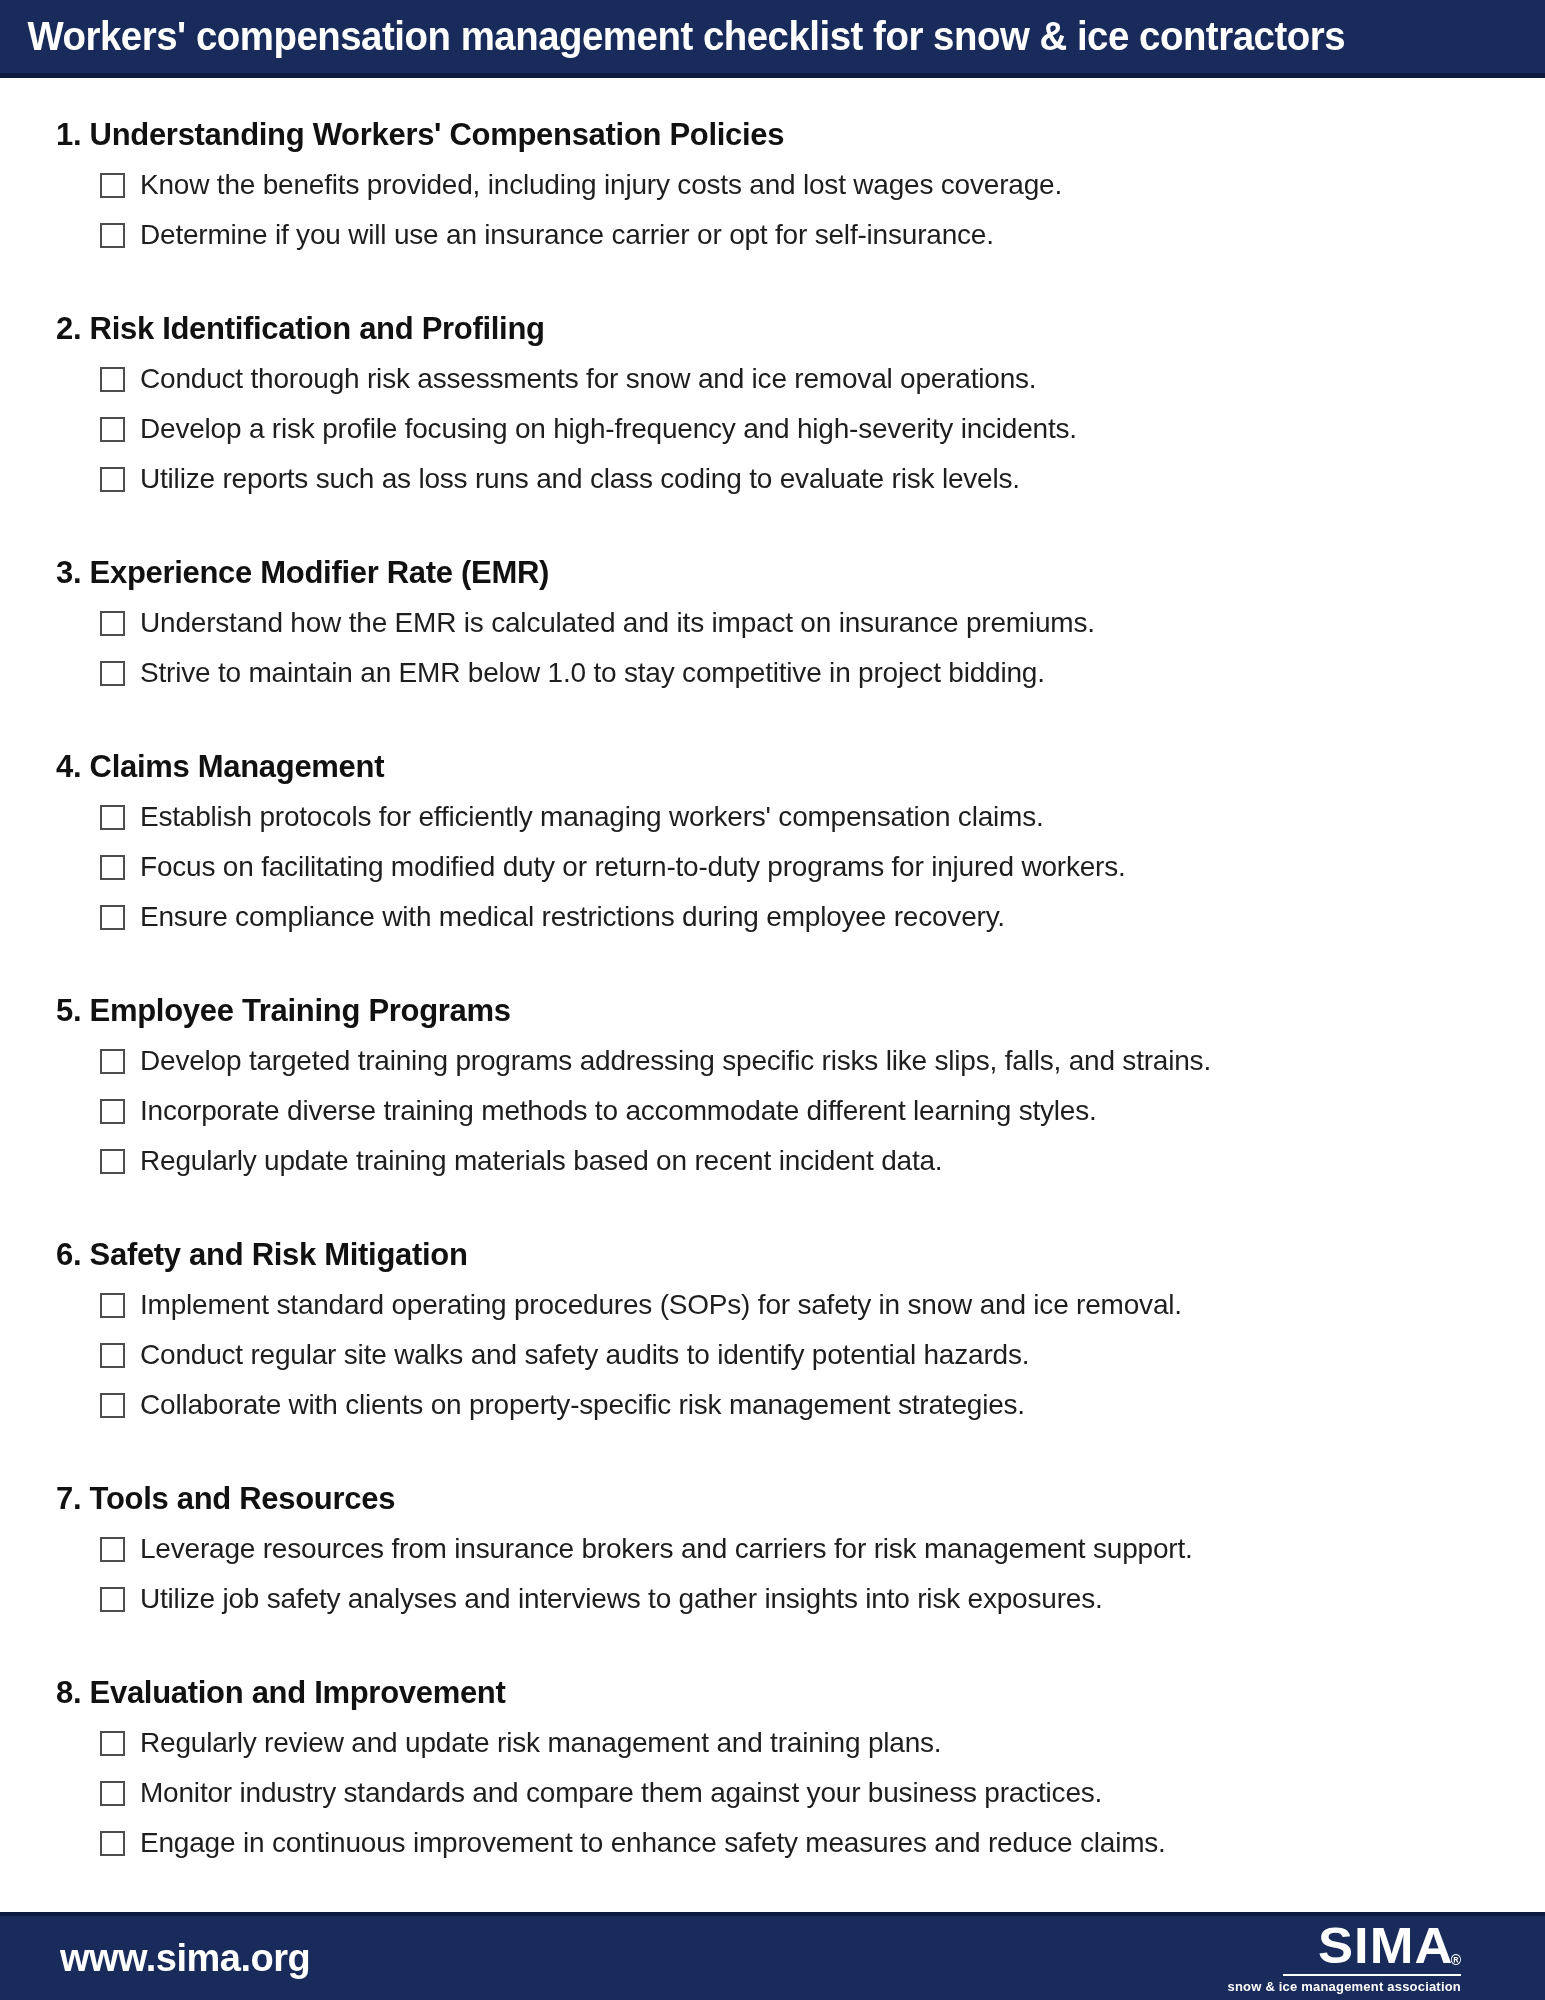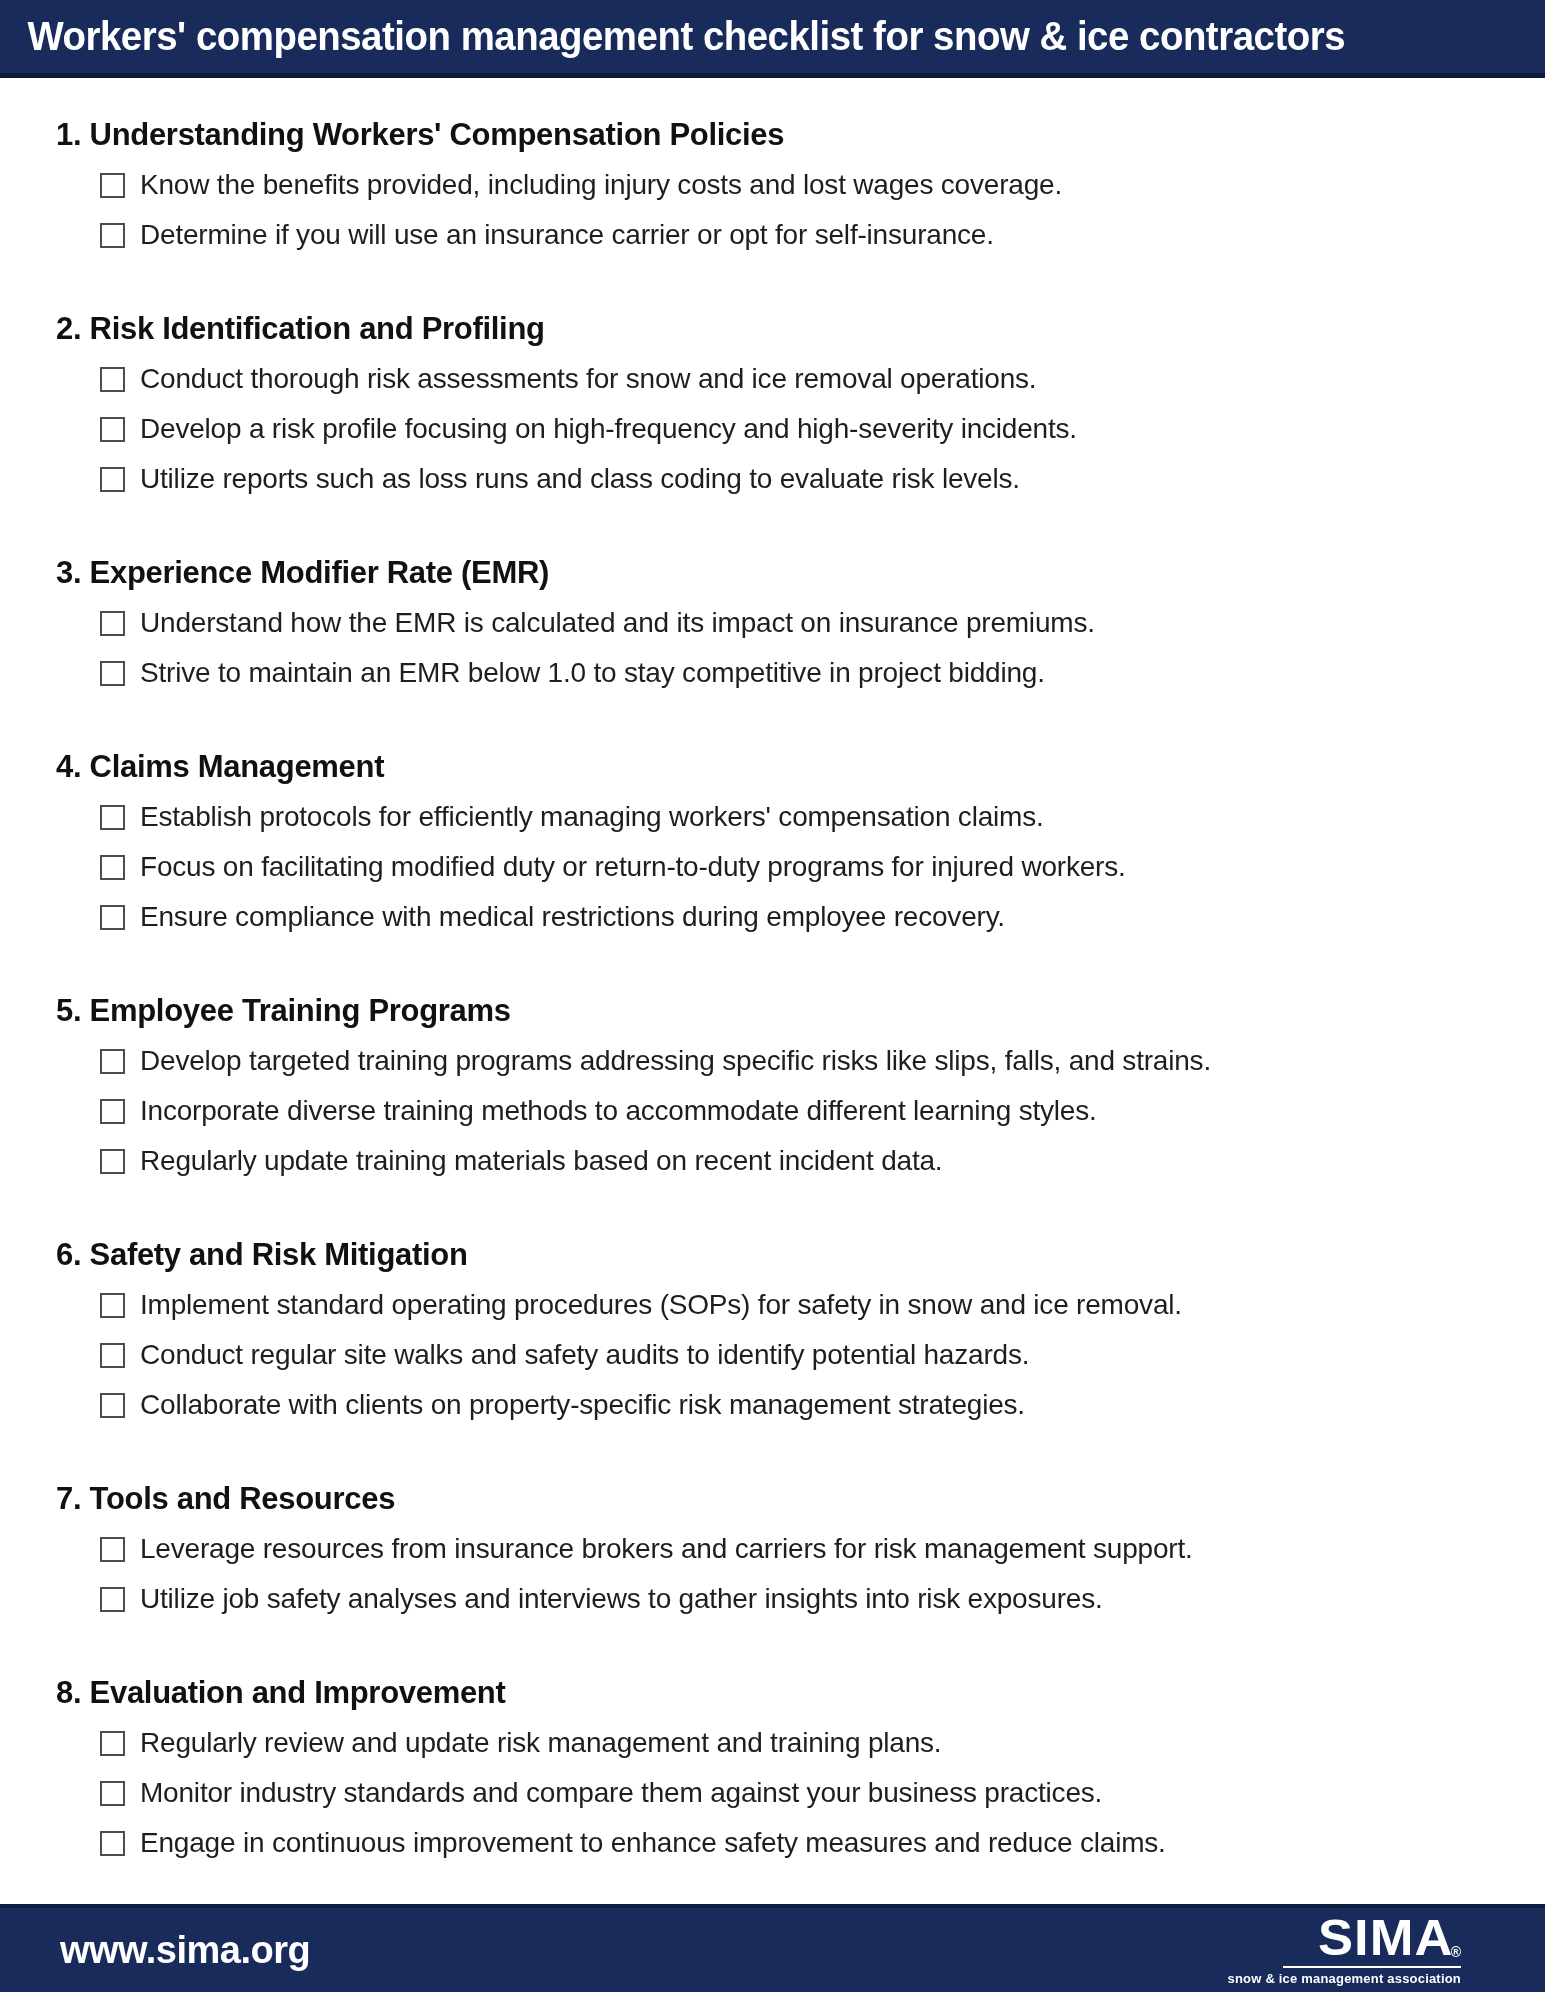--- a/index.html
+++ b/index.html
@@ -60,21 +60,21 @@
     flex:0 0 auto;
     width:25px;
     height:25px;
     border:2px solid var(--checkbox);
     background:transparent;
     margin-right:15px;
     cursor:pointer;
   }
   .footer-bar{
     position:absolute;
-    left:0;right:0;bottom:8px;
+    left:0;right:0;bottom:0;
     height:88px;
     background:var(--navy);
     border-top:4px solid var(--navy-dark);
     display:flex;
     align-items:center;
     justify-content:space-between;
     padding:0 84px 0 60px;
   }
   .website-url{
     color:var(--white);

